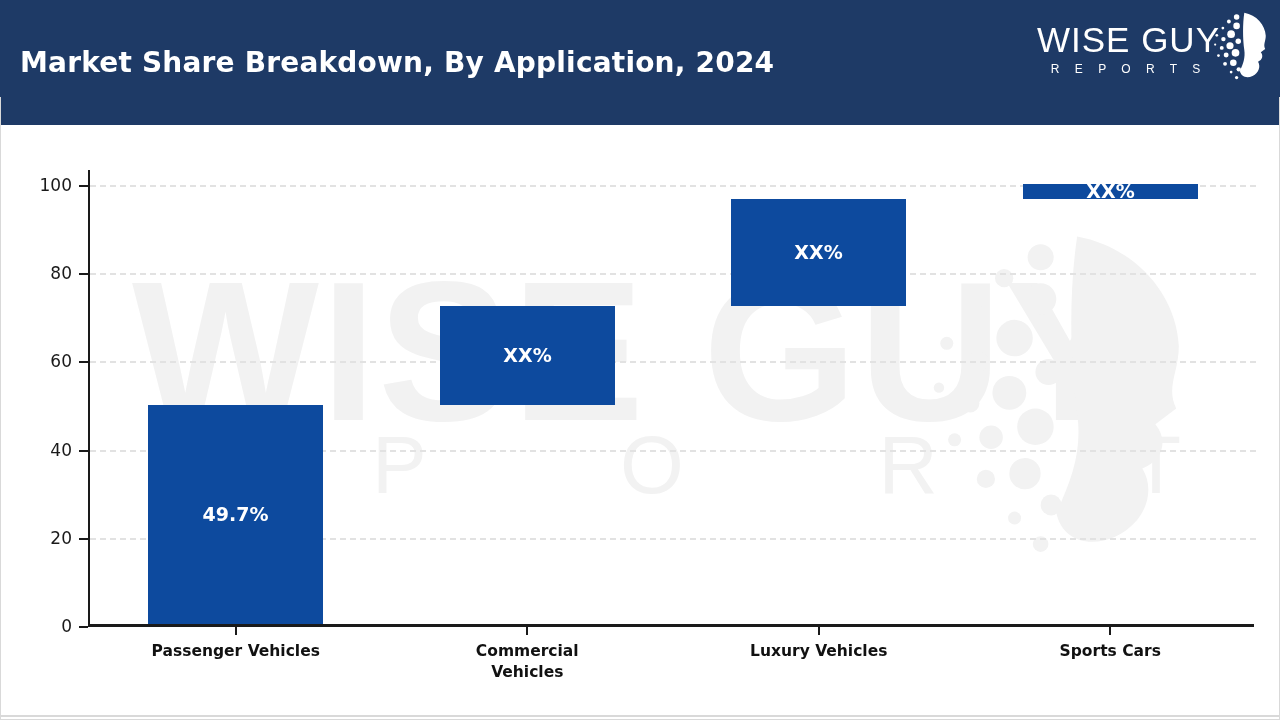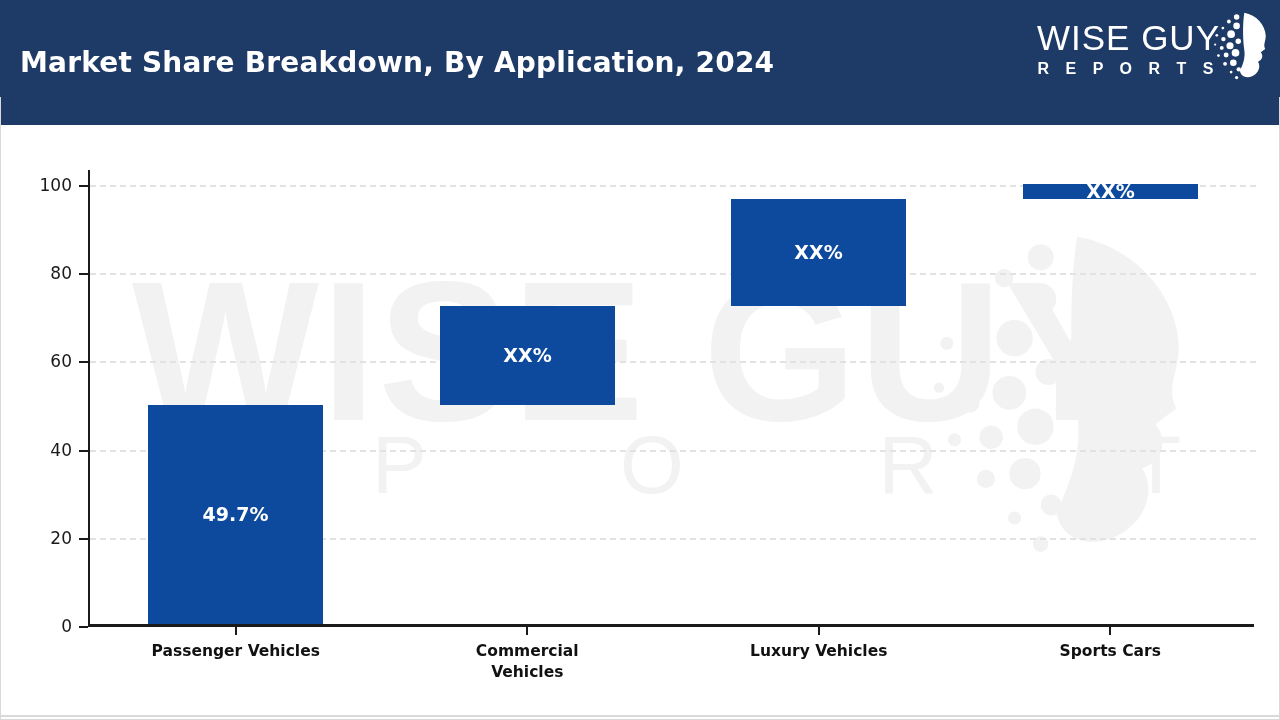--- a/index.html
+++ b/index.html
@@ -23,21 +23,21 @@
   .title {
     color:#ffffff; font-size:28px; font-weight:700; padding-left:20px;
     letter-spacing:0.2px; font-family:"DejaVu Sans", sans-serif;
   }
   .logo {
     position:absolute; right:6px; top:6px; height:86px;
     display:flex; align-items:center; color:#ffffff;
   }
   .logo-textcol { text-align:center; font-family:"Liberation Sans", sans-serif; }
   .logo-word { font-size:35px; font-weight:400; letter-spacing:1px; white-space:nowrap; line-height:1; }
-  .logo-sub  { font-size:16px; font-weight:700; letter-spacing:6px; margin-top:5px; white-space:nowrap; }
+  .logo-sub  { font-size:12px; font-weight:400; letter-spacing:6px; margin-top:5px; white-space:nowrap; }
   .logo-head { width:66px; height:78px; margin-left:-12px; fill:#ffffff; }
   
   .wm { position:absolute; z-index:0; color:#f2f2f2; pointer-events:none; }
   .wm-word {
     left:132px; top:253px; font-family:"Liberation Sans", sans-serif;
     font-size:198px; font-weight:700; letter-spacing:2px; line-height:1; white-space:nowrap;
   }
   .wm-sub {
     left:372px; top:424px; font-family:"Liberation Sans", sans-serif;
     font-size:82px; font-weight:400; letter-spacing:86px; line-height:1; white-space:nowrap;

